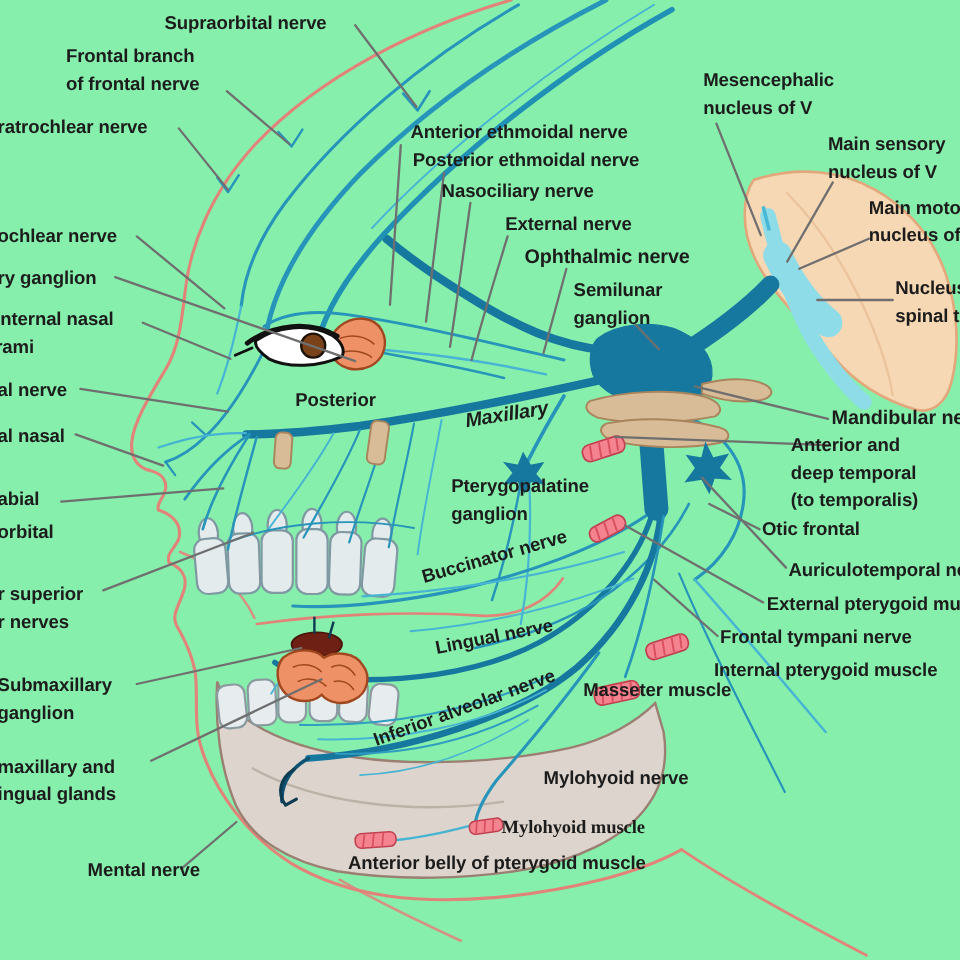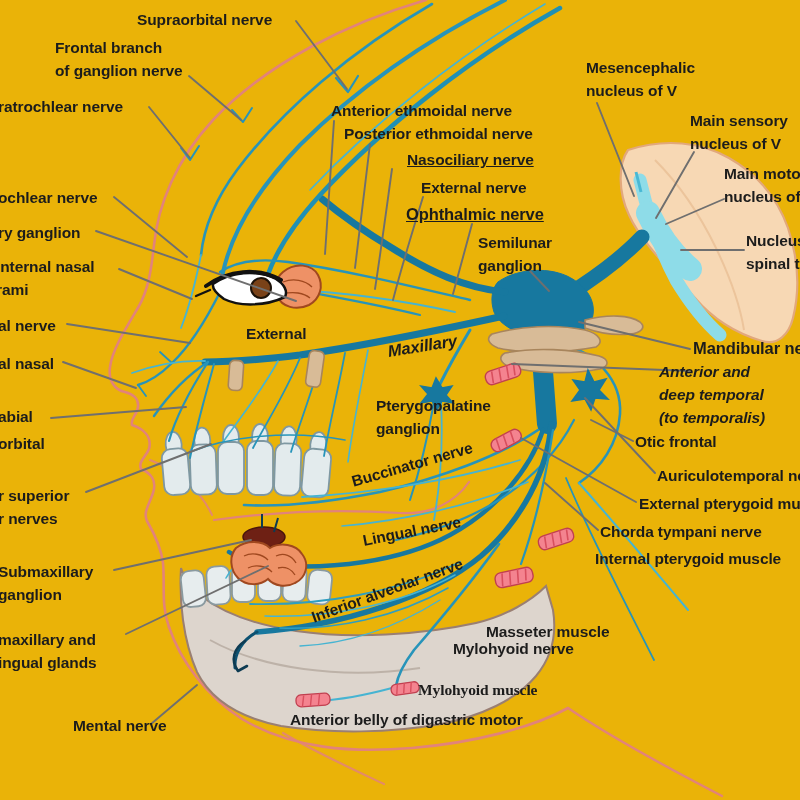--- a/index.html
+++ b/index.html
@@ -1,16 +1,16 @@
 <!DOCTYPE html>
 <html><head>
 <meta charset="utf-8">
 <style>
   html,body{margin:0;padding:0;background:#fff;}
-  #stage{position:relative;width:800px;height:800px;overflow:hidden;background:#eab308;
+  #stage{position:relative;width:800px;height:800px;overflow:hidden;background:#86efac;
          font-family:"Liberation Sans","DejaVu Sans",sans-serif;}
   #art{position:absolute;left:0;top:0;}
   .lbl{position:absolute;color:#1c1c1c;font-size:15.5px;line-height:23px;font-weight:700;
        white-space:pre;letter-spacing:-0.1px;}
   .lbl.big{font-size:16.5px;}
   .lbl.ital{font-style:italic;}
   .lbl.rot{transform-origin:0 50%;}
 </style>
 </head>
 <body>
@@ -257,66 +257,66 @@
     <line x1="633" y1="441" x2="591" y2="420"></line>
     <line x1="655" y1="473" x2="585" y2="398"></line>
     <line x1="636" y1="502" x2="521" y2="438"></line>
     <line x1="598" y1="530" x2="545" y2="483"></line>
   </g>
 </svg>
 
 <div id="labels">
       <div class="lbl" style="left: 137px; top: 8px; color: rgb(28, 28, 28);">Supraorbital nerve</div>
       <div class="lbl" style="left: 55px; top: 36px; color: rgb(28, 28, 28);">Frontal branch
-of ganglion nerve</div>
+of frontal nerve</div>
       <div class="lbl" style="left: -2px; top: 95px; color: rgb(28, 28, 28);">ratrochlear nerve</div>
       <div class="lbl" style="left: -2px; top: 186px; color: rgb(28, 28, 28);">ochlear nerve</div>
       <div class="lbl" style="left: -2px; top: 221px; color: rgb(28, 28, 28);">ry ganglion</div>
       <div class="lbl" style="left: -4px; top: 255px; color: rgb(28, 28, 28);">Internal nasal
 rami</div>
       <div class="lbl" style="left: -2px; top: 314px; color: rgb(28, 28, 28);">al nerve</div>
       <div class="lbl" style="left: -2px; top: 352px; color: rgb(28, 28, 28);">al nasal</div>
       <div class="lbl" style="left: -2px; top: 405px; color: rgb(28, 28, 28);">abial</div>
       <div class="lbl" style="left: -2px; top: 432px; color: rgb(28, 28, 28);">orbital</div>
       <div class="lbl" style="left: -2px; top: 484px; color: rgb(28, 28, 28);">r superior
 r nerves</div>
       <div class="lbl" style="left: -2px; top: 560px; color: rgb(28, 28, 28);">Submaxillary
 ganglion</div>
       <div class="lbl" style="left: -2px; top: 628px; color: rgb(28, 28, 28);">maxillary and
 ingual glands</div>
       <div class="lbl" style="left: 36px; top: 714px; color: rgb(28, 28, 28); margin-left: 37px;">Mental nerve</div>
-      <div class="lbl" style="left: 331px; top: 99px; color: rgb(28, 28, 28);">Anterior ethmoidal nerve</div>
+      <div class="lbl" style="left: 342px; top: 99px; color: rgb(28, 28, 28);">Anterior ethmoidal nerve</div>
       <div class="lbl" style="left: 344px; top: 122px; color: rgb(28, 28, 28);">Posterior ethmoidal nerve</div>
-      <div class="lbl" style="left: 407px; top: 148px; color: rgb(28, 28, 28); text-decoration: underline;">Nasociliary nerve</div>
+      <div class="lbl" style="left: 368px; top: 148px; color: rgb(28, 28, 28);">Nasociliary nerve</div>
       <div class="lbl" style="left: 421px; top: 176px; color: rgb(28, 28, 28);">External nerve</div>
-      <div class="lbl big" style="left: 406px; top: 203px; color: rgb(28, 28, 28); text-decoration: underline;">Ophthalmic nerve</div>
+      <div class="lbl big" style="left: 437px; top: 203px; color: rgb(28, 28, 28);">Ophthalmic nerve</div>
       <div class="lbl" style="left: 478px; top: 231px; color: rgb(28, 28, 28);">Semilunar
 ganglion</div>
       <div class="lbl" style="left: 586px; top: 56px; color: rgb(28, 28, 28);">Mesencephalic
 nucleus of V</div>
       <div class="lbl" style="left: 690px; top: 109px; color: rgb(28, 28, 28);">Main sensory
 nucleus of V</div>
       <div class="lbl" style="left: 724px; top: 162px; color: rgb(28, 28, 28);">Main motor
 nucleus of</div>
       <div class="lbl" style="left: 746px; top: 229px; color: rgb(28, 28, 28);">Nucleus of
 spinal tract</div>
       <div class="lbl big" style="left: 693px; top: 337px; color: rgb(28, 28, 28);">Mandibular nerve</div>
-      <div class="lbl" style="left: 659px; top: 360px; color: rgb(28, 28, 28); font-style: italic;">Anterior and
+      <div class="lbl" style="left: 659px; top: 360px; color: rgb(28, 28, 28);">Anterior and
 deep temporal
 (to temporalis)</div>
       <div class="lbl" style="left: 635px; top: 430px; color: rgb(28, 28, 28);">Otic frontal</div>
       <div class="lbl" style="left: 657px; top: 464px; color: rgb(28, 28, 28);">Auriculotemporal nerve</div>
       <div class="lbl" style="left: 639px; top: 492px; color: rgb(28, 28, 28);">External pterygoid muscle</div>
-      <div class="lbl" style="left: 600px; top: 520px; color: rgb(28, 28, 28);">Chorda tympani nerve</div>
+      <div class="lbl" style="left: 600px; top: 520px; color: rgb(28, 28, 28);">Frontal tympani nerve</div>
       <div class="lbl" style="left: 547px; top: 547px; color: rgb(28, 28, 28); margin-left: 48px;">Internal pterygoid muscle</div>
-      <div class="lbl" style="left: 486px; top: 620px; color: rgb(28, 28, 28);">Masseter muscle</div>
+      <div class="lbl" style="left: 486px; top: 564px; color: rgb(28, 28, 28);">Masseter muscle</div>
       <div class="lbl" style="left: 453px; top: 637px; color: rgb(28, 28, 28);">Mylohyoid nerve</div>
       <div class="lbl" style="left: 418px; top: 678px; color: rgb(28, 28, 28); font-family: Liberation Serif, serif;">Mylohyoid muscle</div>
-      <div class="lbl" style="left: 290px; top: 708px; color: rgb(28, 28, 28);">Anterior belly of digastric motor</div>
-      <div class="lbl" style="left: 246px; top: 322px; color: rgb(28, 28, 28);">External</div>
+      <div class="lbl" style="left: 290px; top: 708px; color: rgb(28, 28, 28);">Anterior belly of pterygoid muscle</div>
+      <div class="lbl" style="left: 246px; top: 322px; color: rgb(28, 28, 28);">Posterior</div>
       <div class="lbl big ital rot" style="left: 388px; top: 340px; transform: rotate(-9deg); color: rgb(28, 28, 28);">Maxillary</div>
       <div class="lbl" style="left: 376px; top: 394px; color: rgb(28, 28, 28);">Pterygopalatine
 ganglion</div>
       <div class="lbl rot" style="left: 352px; top: 470px; transform: rotate(-16deg); color: rgb(28, 28, 28);">Buccinator nerve</div>
       <div class="lbl rot" style="left: 363px; top: 529px; transform: rotate(-11deg); color: rgb(28, 28, 28);">Lingual nerve</div>
       <div class="lbl rot" style="left: 312px; top: 606px; transform: rotate(-20deg); color: rgb(28, 28, 28);">Inferior alveolar nerve</div>
     </div>
 
 </div>
 

